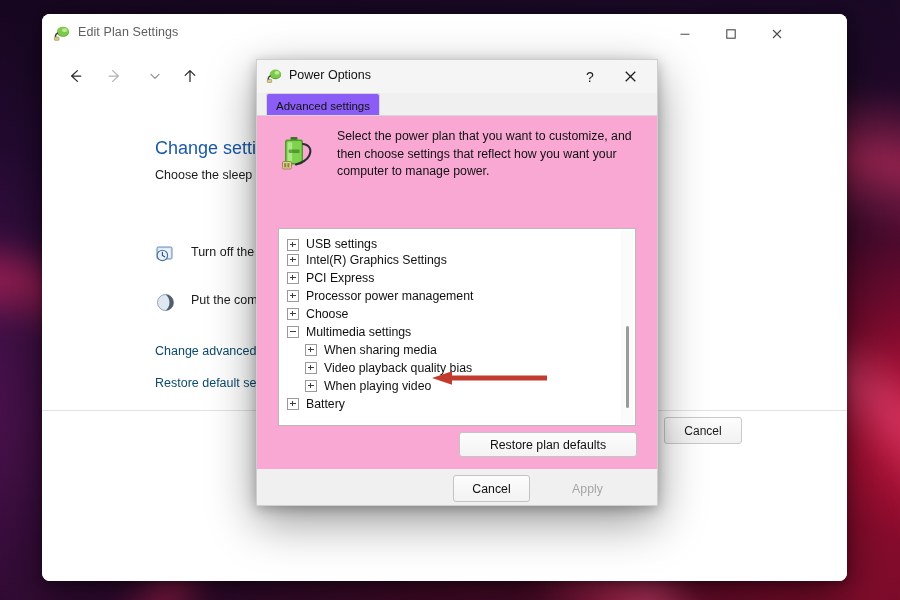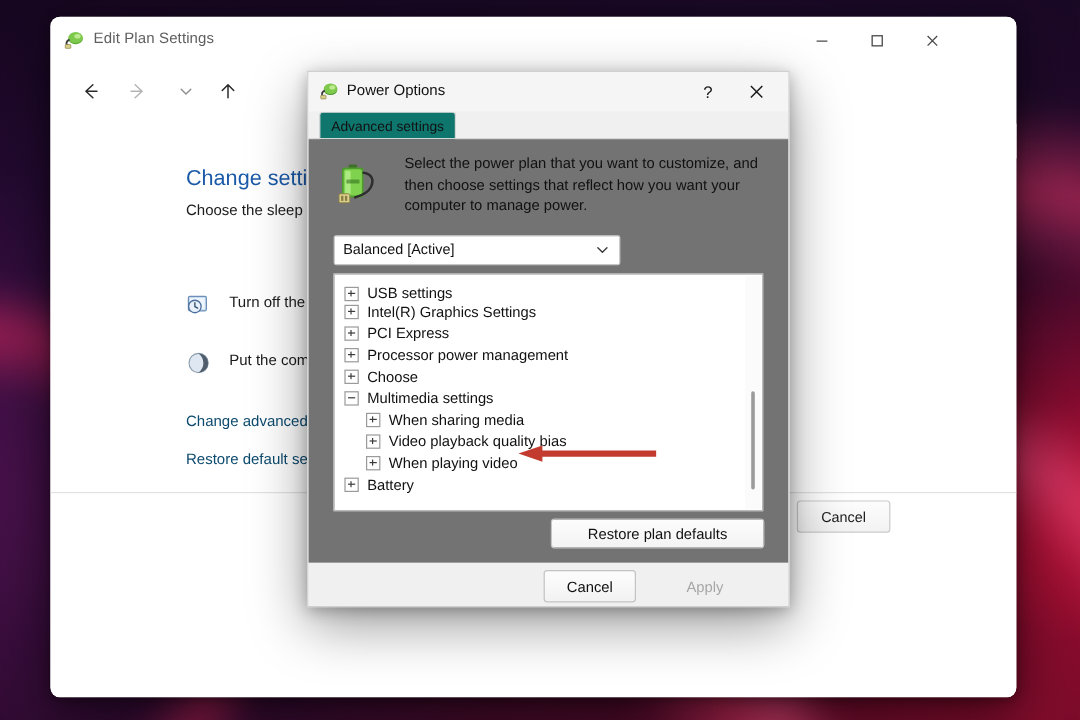--- a/index.html
+++ b/index.html
@@ -86,26 +86,26 @@
   }
   #dlg-titlebar{position:absolute;left:0;top:0;width:100%;height:33px;background:#f5f5f5;}
   #dlg-title-icon{position:absolute;left:9px;top:8px;width:17px;height:17px;}
   #dlg-title-text{position:absolute;left:32px;top:8px;font-size:12.5px;color:#111;white-space:nowrap;}
   #dlg-help{position:absolute;right:54px;top:4px;width:26px;height:25px;display:flex;align-items:center;justify-content:center;
     font-size:14px;color:#1b1b1b;}
   #dlg-close{position:absolute;right:12px;top:4px;width:30px;height:25px;display:flex;align-items:center;justify-content:center;}
 
   #dlg-tabstrip{position:absolute;left:0;top:33px;width:100%;height:23px;background:#f0f0f0;}
   #tab-advanced{position:absolute;left:9px;top:0;height:23px;padding:0 9px;
-    background:#0f766e;border:1px solid #d6d6d6;border-bottom:none;
+    background:#8b5cf6;border:1px solid #d6d6d6;border-bottom:none;
     border-radius:3px 3px 0 0;display:flex;align-items:center;
     font-size:11.5px;color:#111;white-space:nowrap;}
   #tab-underline{position:absolute;left:0;top:55px;width:100%;height:1px;background:#d6d6d6;}
 
-  #dlg-content{position:absolute;left:0;top:56px;width:100%;height:353px;background:#737373;}
+  #dlg-content{position:absolute;left:0;top:56px;width:100%;height:353px;background:#f9a8d4;}
 
   #intro{position:absolute;left:20px;top:12px;width:360px;height:60px;}
   #intro-icon{position:absolute;left:0;top:4px;width:40px;height:42px;}
   #intro-text{position:absolute;left:60px;top:0;width:300px;font-size:12.3px;color:#111;line-height:17.5px;}
 
   #plan-select{position:absolute;left:21px;top:80px;width:237px;height:23px;
     border:1px solid #c6c6c6;background:#fff;border-radius:2px;}
   #plan-text{position:absolute;left:7px;top:3px;font-size:12px;color:#111;line-height:17px;white-space:nowrap;}
   #plan-chev{position:absolute;right:7px;top:4px;}
 
@@ -302,28 +302,20 @@
           <rect x="11.6" y="17.6" width="11" height="3.4" rx="1" fill="#2f6a1c" opacity=".55"></rect>
           <path d="M26 12 C33 13 35 18 32 24 C29.5 29 24 31 19 32.5" stroke="#2e2e2e" stroke-width="2.1" fill="none" stroke-linecap="round"></path>
           <rect x="5.5" y="29.5" width="9" height="7.5" rx="1.3" fill="#ddd08d" stroke="#8a7f44" stroke-width=".8"></rect>
           <rect x="7.2" y="31.2" width="2" height="4.2" fill="#8a7f44"></rect>
           <rect x="10.4" y="31.2" width="2" height="4.2" fill="#8a7f44"></rect>
         </svg>
       </span>
       <div id="intro-text">Select the power plan that you want to customize, and then choose settings that reflect how you want your computer to manage power.</div>
     </div>
 
-    <div id="plan-select">
-      <span id="plan-text">Balanced [Active]</span>
-      <span id="plan-chev">
-        <svg width="14" height="14" viewBox="0 0 14 14">
-            <path d="M3.2 5.4L7 9.2l3.8-3.8" stroke="#3a3a3a" stroke-width="1.15" fill="none" stroke-linecap="round" stroke-linejoin="round"></path>
-          </svg>
-      </span>
-    </div>
 
     <div id="tree">
       <div id="tree-rows">
           <div class="tree-row" style="top: 4px; padding-left: 8px; align-items: flex-end;">
             <span class="tog plus"></span>
             <span class="tree-label">USB settings</span>
           </div>
           <div class="tree-row" style="top: 22px; padding-left: 8px;">
             <span class="tog plus"></span>
             <span class="tree-label">Intel(R) Graphics Settings</span>

